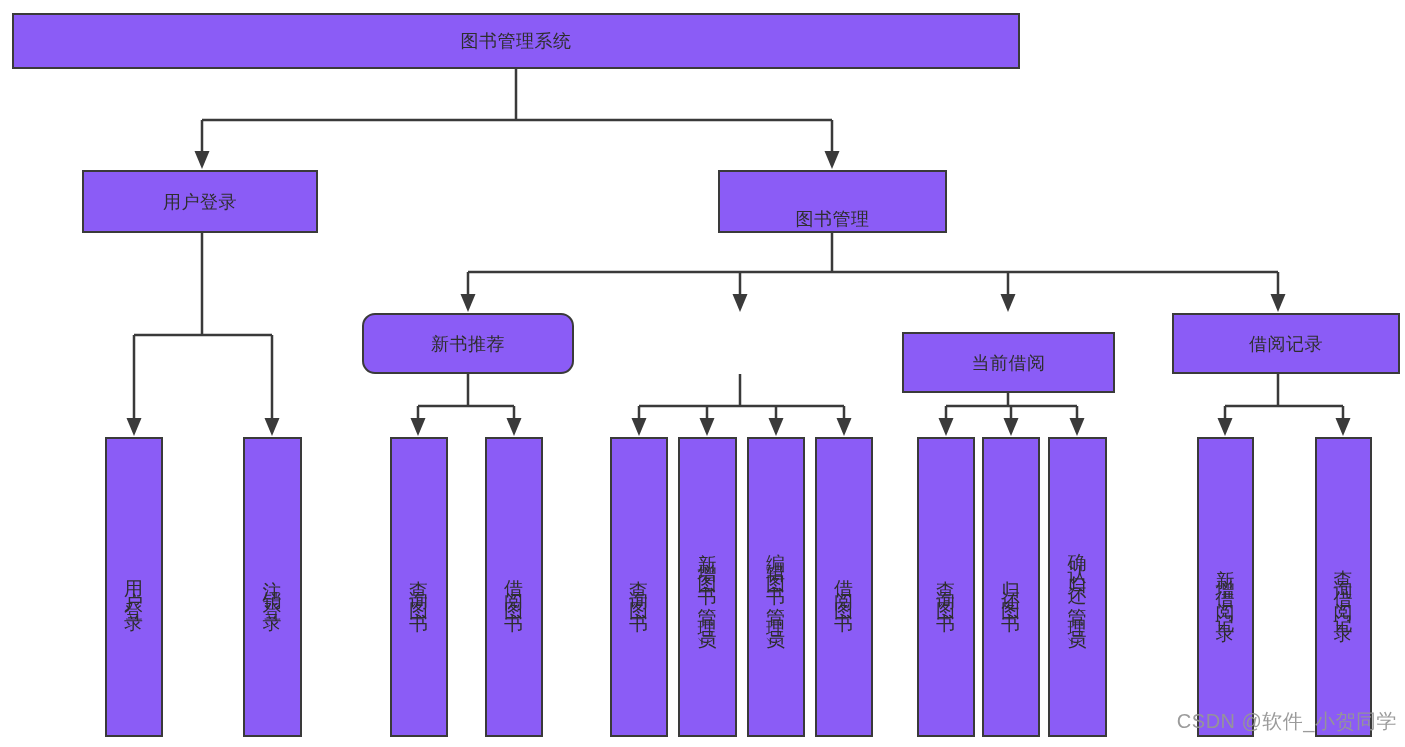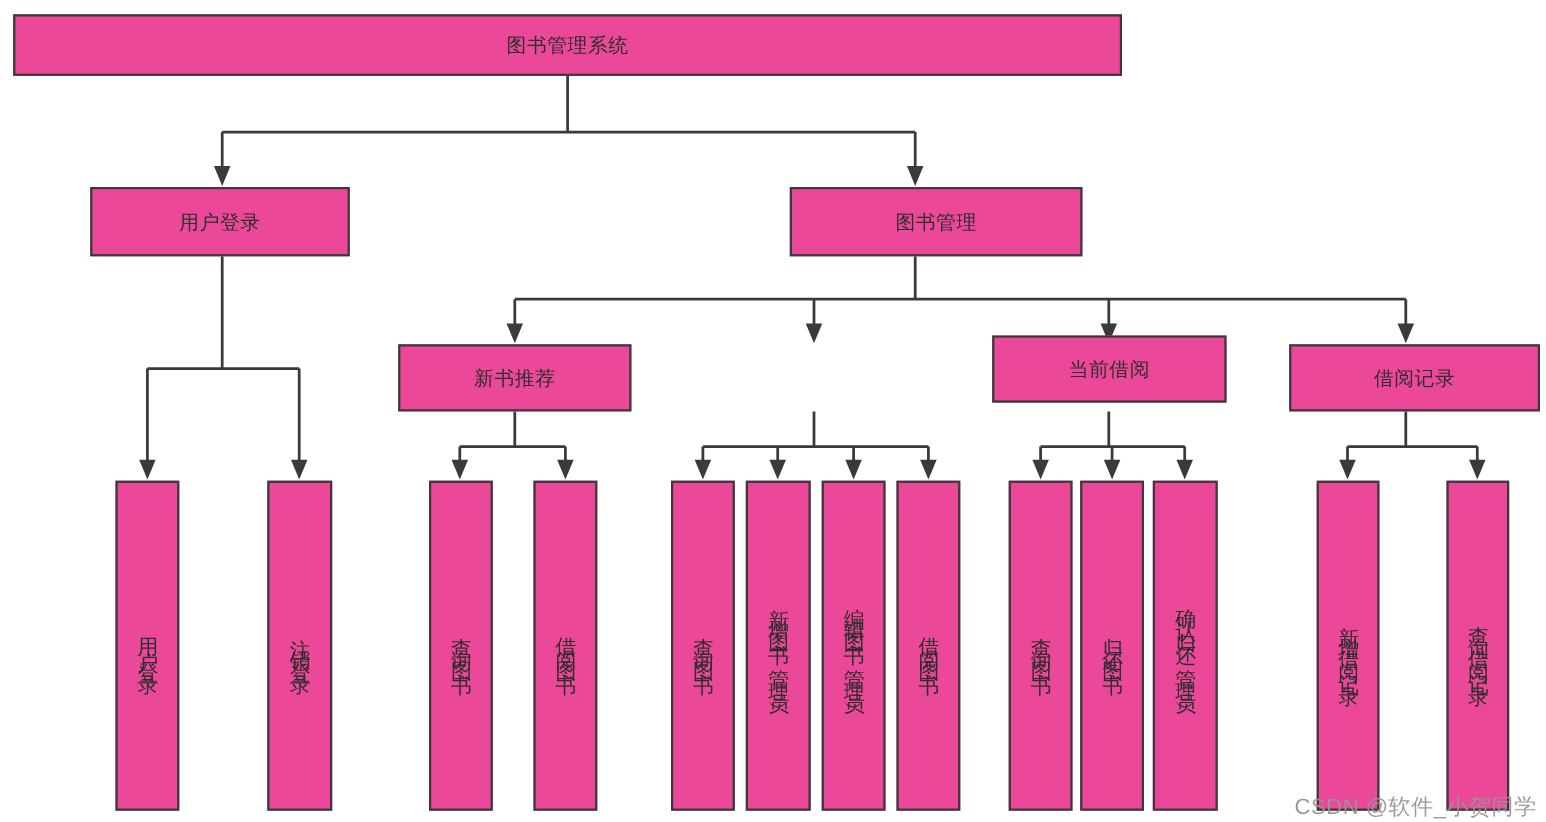--- a/index.html
+++ b/index.html
@@ -20,21 +20,21 @@
     position: absolute;
     left: 0;
     top: 0;
     width: 1405px;
     height: 747px;
     pointer-events: none;
   }
   .node {
     position: absolute;
     box-sizing: border-box;
-    background: #ec4899;
+    background: #8b5cf6;
     border: 2.5px solid #3a3a3a;
     display: flex;
     align-items: center;
     justify-content: center;
     text-align: center;
     font-size: 18px;
     color: #2e2e2e;
   }
   .node.h-label span {
     white-space: nowrap;
@@ -46,21 +46,21 @@
   .node.leaf span {
     writing-mode: vertical-rl;
     text-orientation: mixed;
     letter-spacing: 11px;
     line-height: 1;
     white-space: nowrap;
   }
   .watermark {
     position: absolute;
     right: 8px;
-    bottom: 0;
+    bottom: 12px;
     font-size: 20px;
     color: rgba(150, 150, 150, 0.95);
     letter-spacing: 0.5px;
     z-index: 5;
     white-space: nowrap;
   }
 </style>
 </head>
 <body>
 
@@ -99,28 +99,28 @@
     </g>
   </svg>
 
   <div class="node h-label" style="left:12px; top:13px; width:1008px; height:56px;">
     <span>图书管理系统</span>
   </div>
 
   <div class="node h-label" style="left:82px; top:170px; width:236px; height:63px;">
     <span>用户登录</span>
   </div>
-  <div class="node h-label" style="left:718px; top:170px; width:266px; height:63px;">
+  <div class="node h-label" style="left:718px; top:170px; width:229px; height:63px;align-items:flex-end;">
     <span>图书管理</span>
   </div>
 
-  <div class="node h-label" style="left:362px; top:313px; width:212px; height:61px;">
+  <div class="node h-label" style="left:362px; top:313px; width:212px; height:61px;border-radius:13px;">
     <span>新书推荐</span>
   </div>
-  <div class="node h-label" style="left:902px; top:305px; width:213px; height:61px;">
+  <div class="node h-label" style="left:902px; top:332px; width:213px; height:61px;">
     <span>当前借阅</span>
   </div>
   <div class="node h-label" style="left:1172px; top:313px; width:228px; height:61px;">
     <span>借阅记录</span>
   </div>
 
   <div class="node leaf" style="left:105px; top:437px; width:58px; height:300px;">
     <span>用户登录</span>
   </div>
   <div class="node leaf" style="left:243px; top:437px; width:59px; height:300px;">

